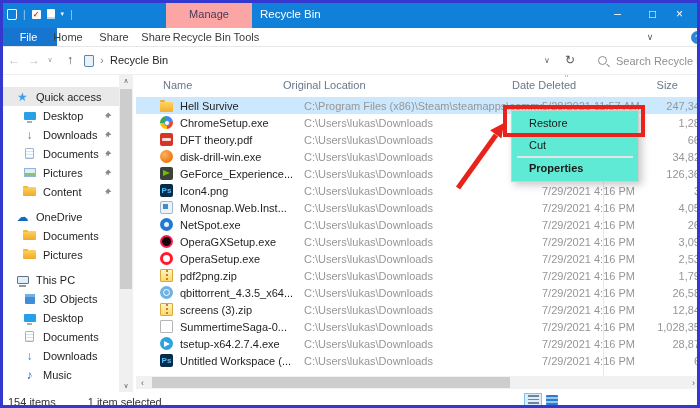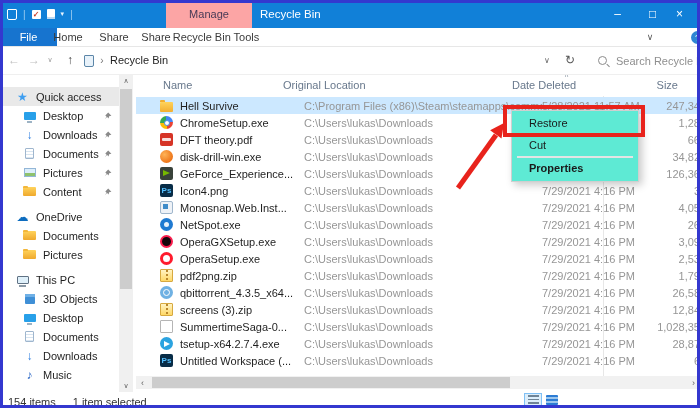--- a/index.html
+++ b/index.html
@@ -126,21 +126,21 @@
 
   
   .sb-h{position:absolute;left:136px;top:376px;width:564px;height:13px;background:#f1f1f1;z-index:4}
   .sb-h .arr{position:absolute;top:0;width:13px;height:13px;display:flex;align-items:center;justify-content:center;color:#606060;font-size:9px}
   .sb-h .arr.left{left:0}.sb-h .arr.right{right:0}
   .sb-h .thumb{position:absolute;left:16px;top:1px;width:358px;height:11px;background:#cdcdcd}
 
   
   .statusbar{position:absolute;left:0;top:392px;width:568px;height:16px;background:#fff;display:flex;align-items:flex-end;z-index:6;color:#333}
   .st-count{margin-left:8px}
-  .st-sel{margin-left:17px}
+  .st-sel{margin-left:32px}
   .vb{position:absolute;top:1px;width:18px;height:13px;box-sizing:border-box;display:flex;align-items:center;justify-content:center}
   .vb1{right:26px;background:#dceefb;border:1px solid #7fc0f5}
   .vb1 i{width:11px;height:9px;background:repeating-linear-gradient(180deg,#6f8496 0 1.5px,transparent 1.5px 3.5px)}
   .vb2{right:7px}
   .vb2 i{width:12px;height:10px;background:repeating-linear-gradient(180deg,#2c7cd4 0 2px,#9cc6ec 2px 4px);border-radius:1px}
 
   
   #ctx{position:absolute;left:511px;top:110px;width:128px;background:#5eead4;border:1px solid #cfcfcf;
        box-shadow:3px 3px 8px rgba(0,0,0,.22);z-index:40;padding:2px 0;box-sizing:border-box}
   .mitem{height:21px;line-height:21px;padding-left:17px;color:#1a1a1a}

